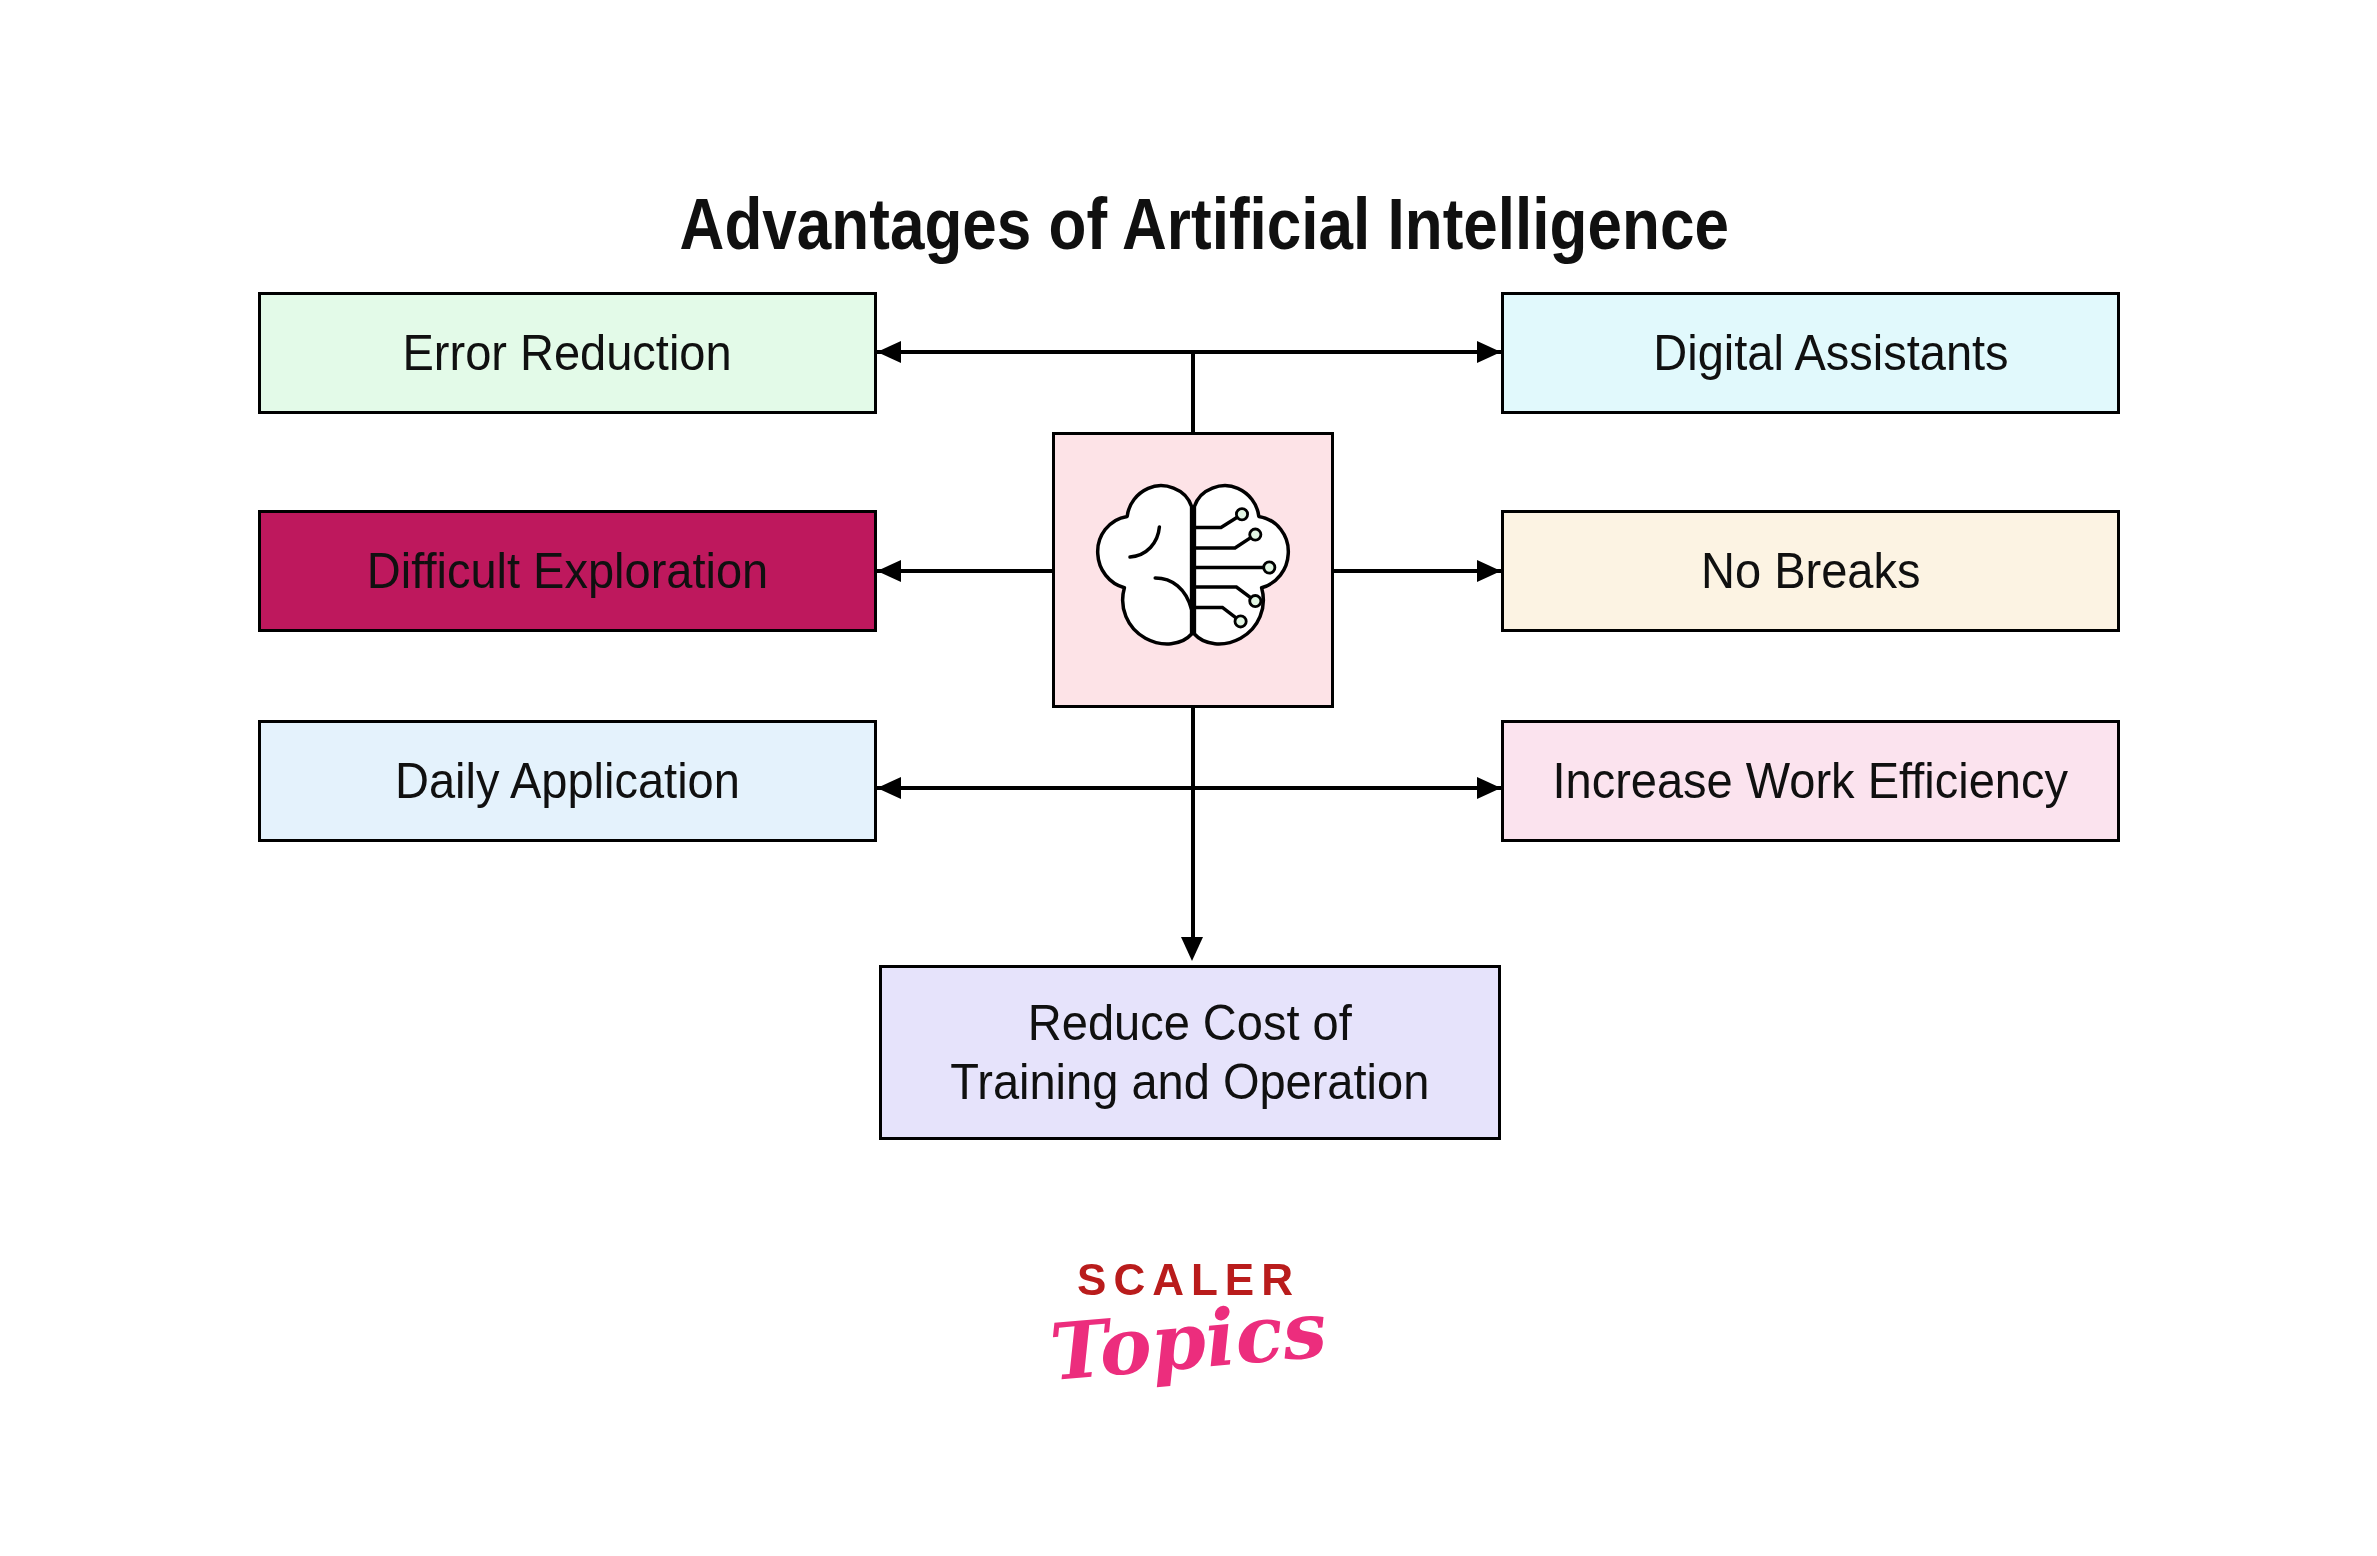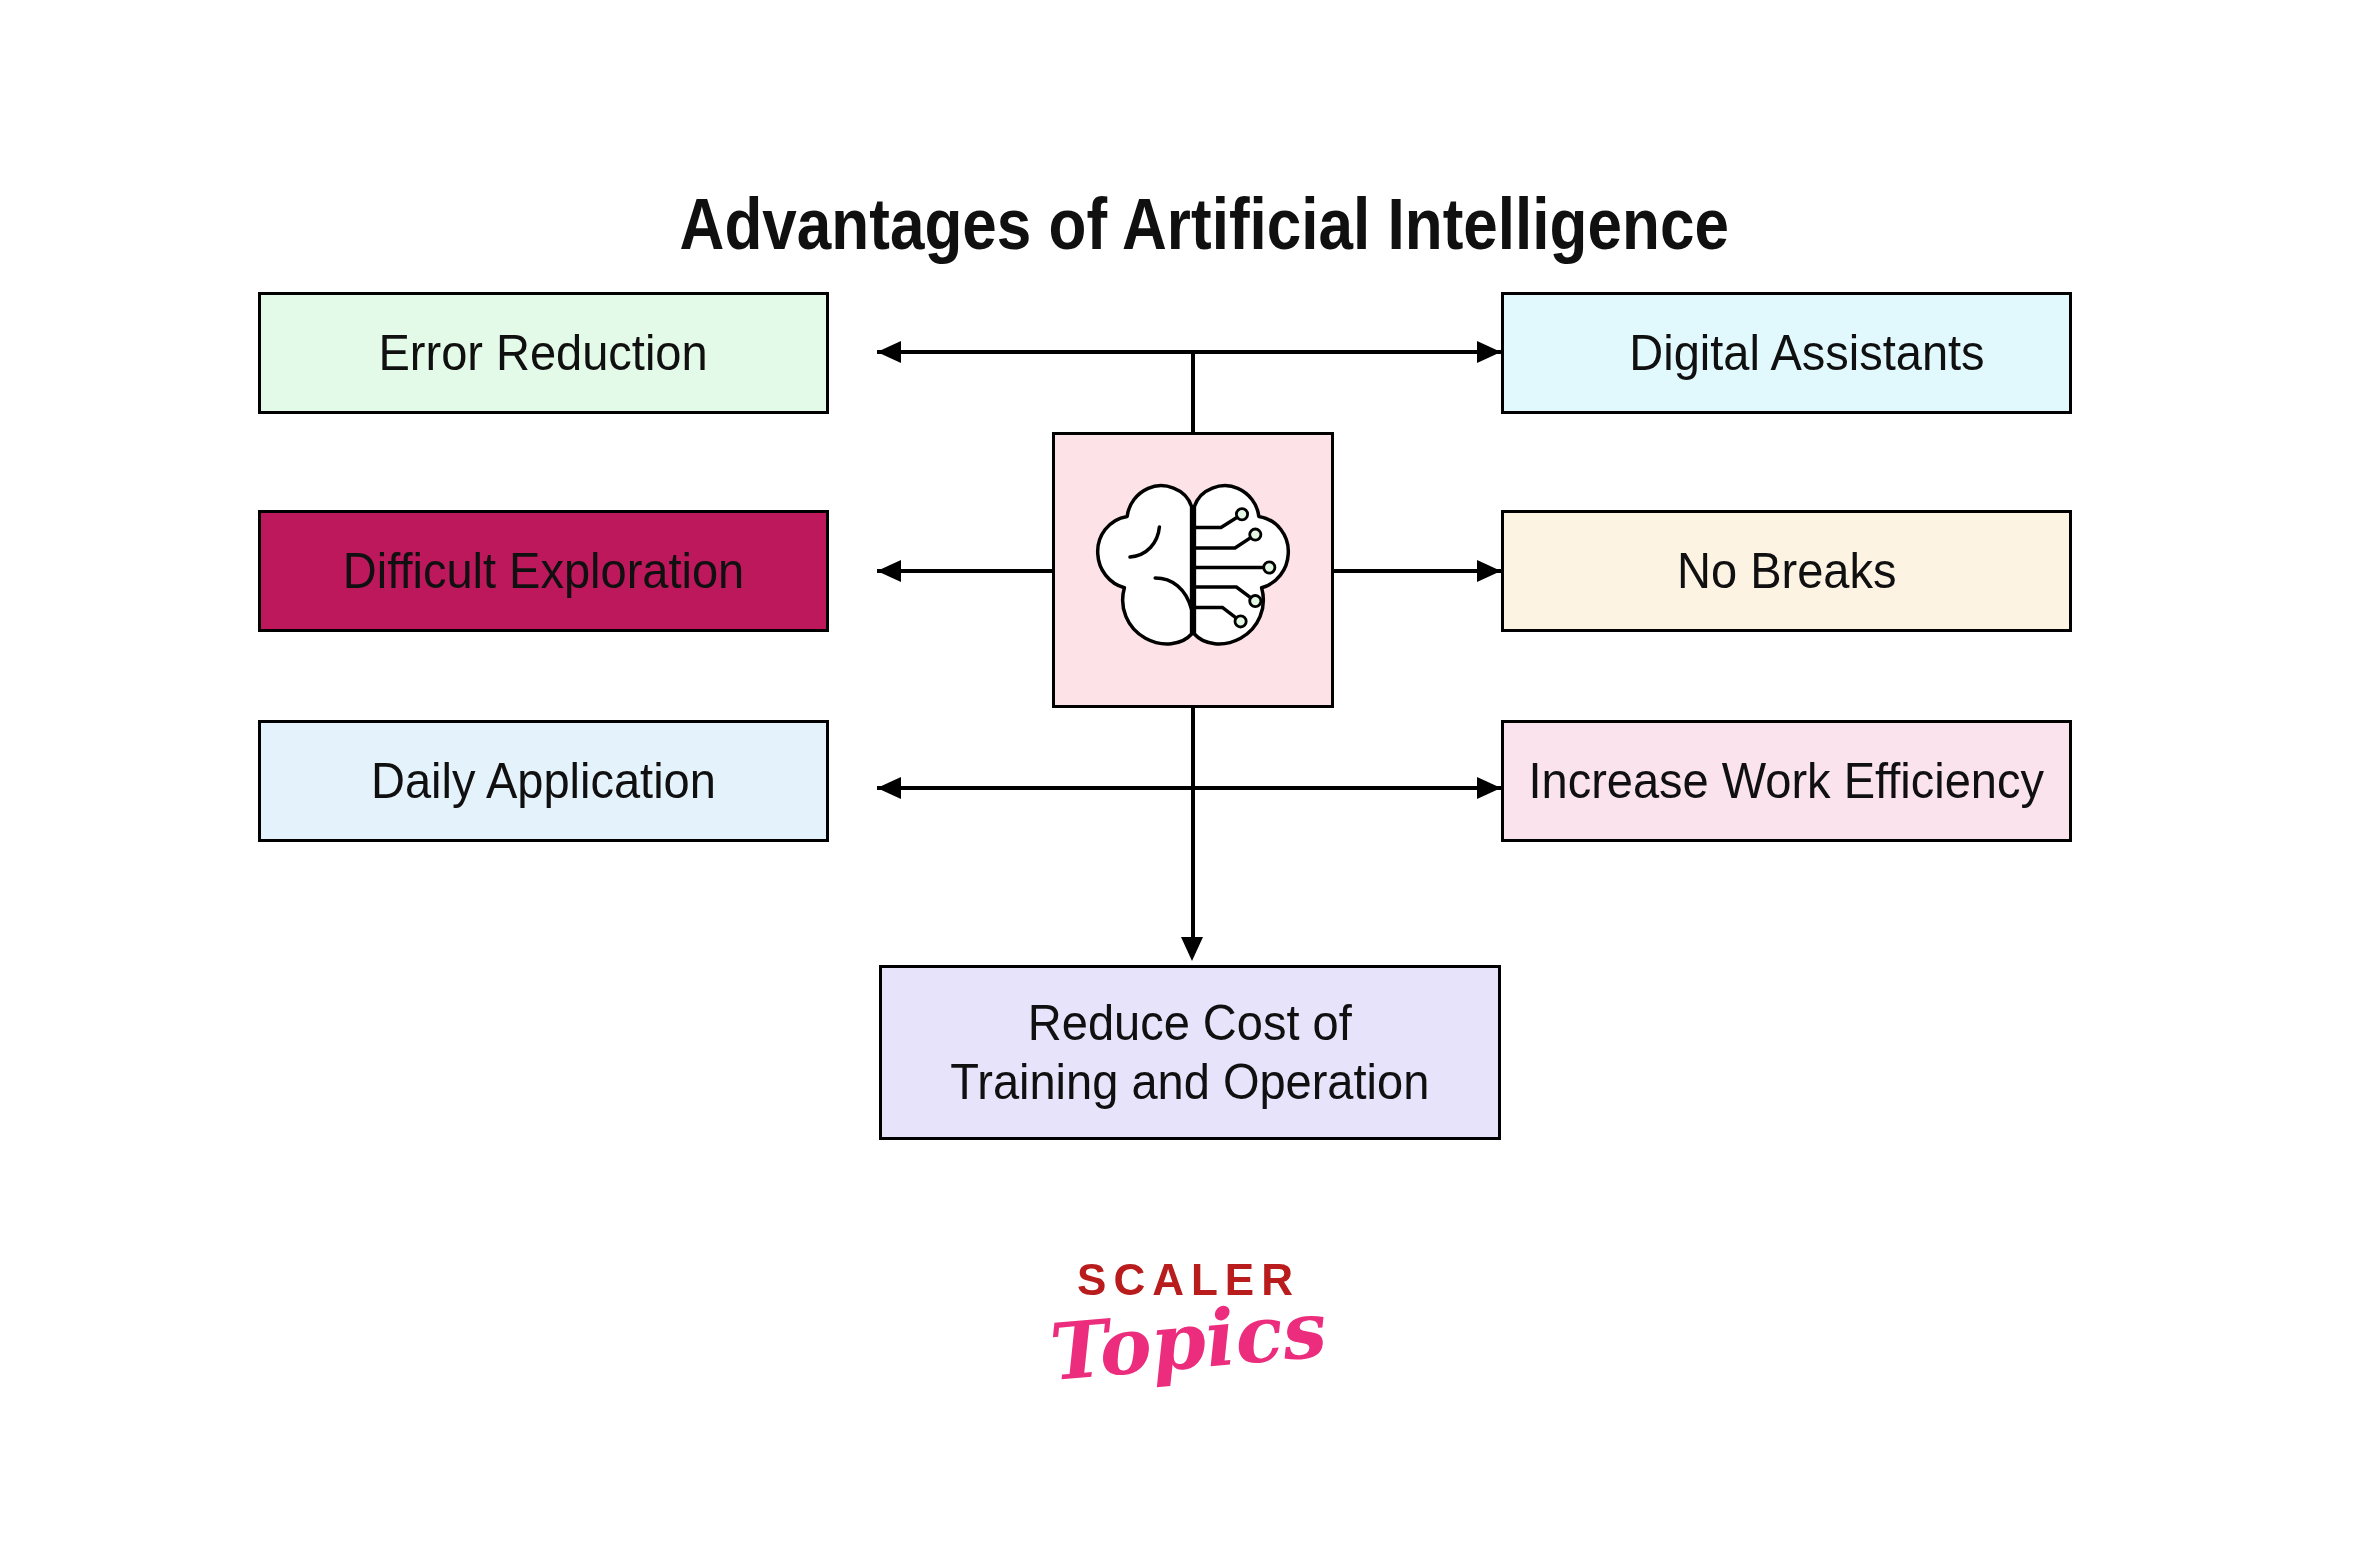--- a/index.html
+++ b/index.html
@@ -7,21 +7,21 @@
   .canvas{position:relative;width:2377px;height:1557px;background:#ffffff;overflow:hidden;}
 
   .title{position:absolute;left:0;top:168px;width:2377px;text-align:center;
          font-size:73px;font-weight:700;color:#101010;line-height:1.1;margin:16px;}
   .title .cond{display:inline-block;transform:scaleX(0.85);transform-origin:center;white-space:nowrap;}
 
   .node{position:absolute;box-sizing:border-box;border:3.5px solid #000;
         display:flex;align-items:center;justify-content:center;}
   .node .label{font-size:50px;color:#101010;display:inline-block;
                transform:scaleX(0.94);transform-origin:center;white-space:nowrap;text-align:center;}
-  .side{width:571px;height:122px;}
+  .side{width:619px;height:122px;}
   .col-left{left:258px;}
   .col-right{left:1501px;}
   .row-1{top:292px;}
   .row-2{top:510px;}
   .row-3{top:720px;}
 
   .center-node{left:1052px;top:432px;width:282px;height:276px;}
   .bottom-node{left:879px;top:965px;width:622px;height:175px;}
   .bottom-node .label{line-height:1.18;}
 

